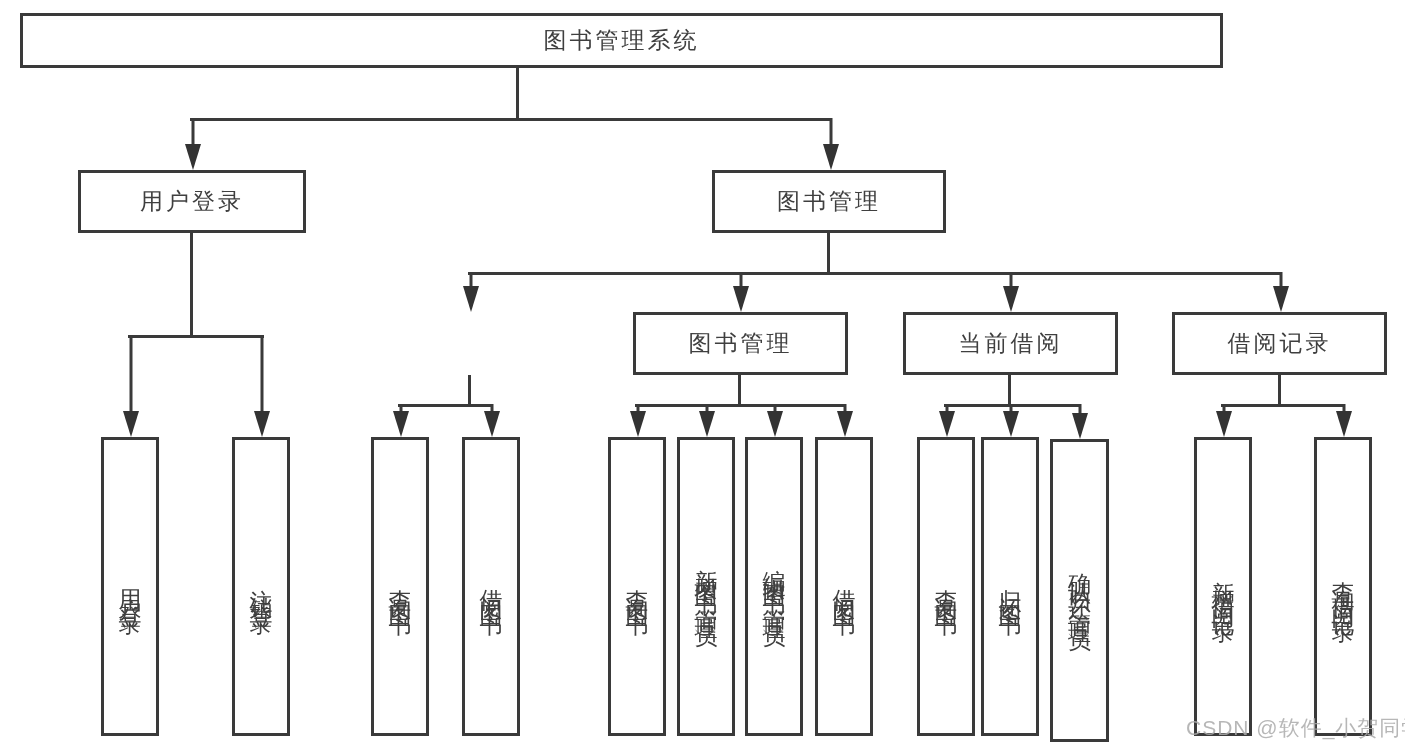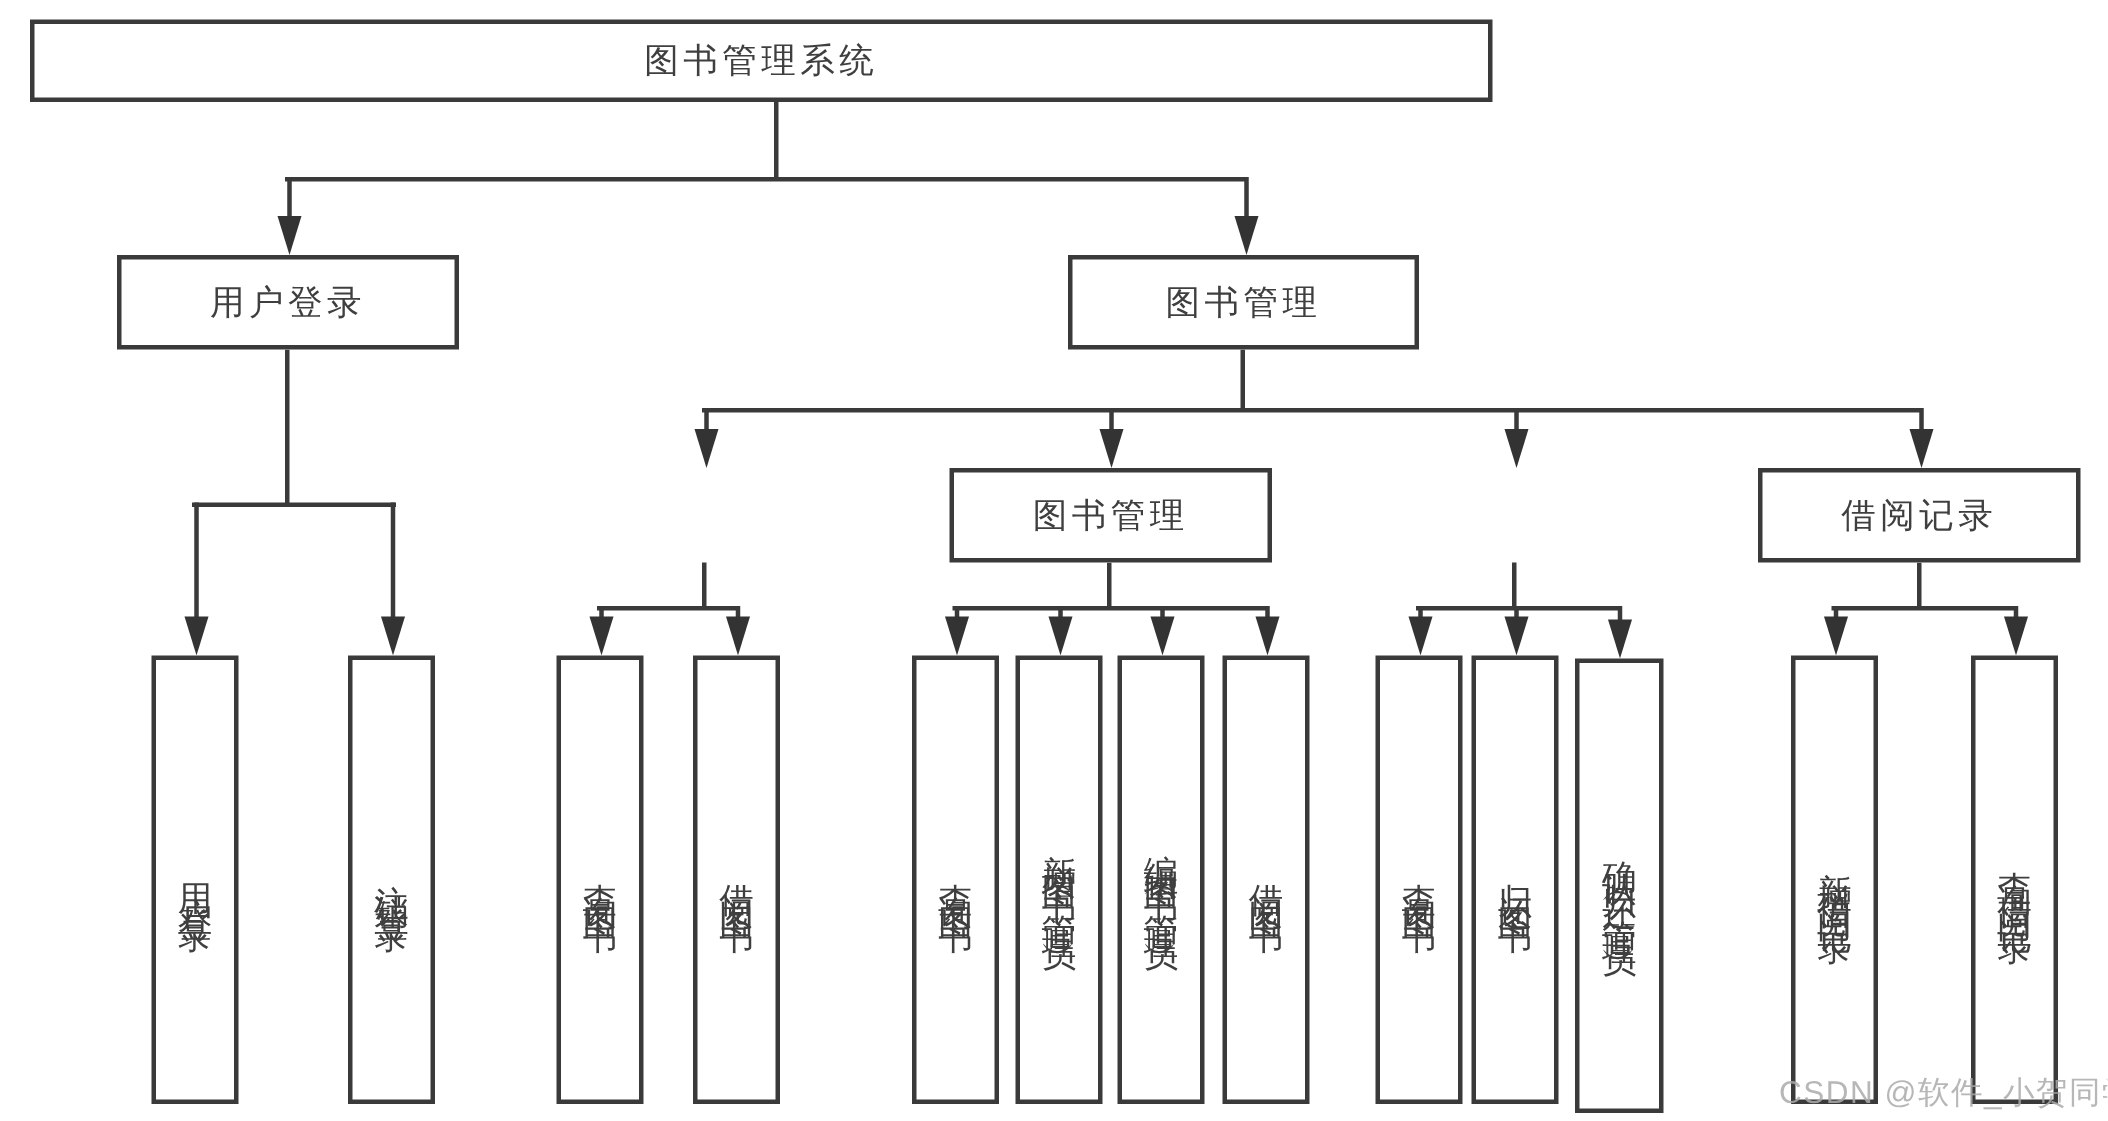--- a/index.html
+++ b/index.html
@@ -77,37 +77,40 @@
     opacity: 0.85;
     z-index: 3;
     white-space: nowrap;
   }
 </style>
 </head>
 <body>
 
 <div class="canvas">
 
-  <div class="box" style="left:20px; top:13px; width:975px; height:55px;">
+  <div class="box" style="left:20px; top:13px; width:1203px; height:55px;">
     <span class="lbl">图书管理系统</span>
   </div>
 
   <div class="box" style="left:78px; top:170px; width:228px; height:63px;">
     <span class="lbl">用户登录</span>
   </div>
 
   <div class="box" style="left:712px; top:170px; width:234px; height:63px;">
     <span class="lbl">图书管理</span>
   </div>
 
 
   <div class="box" style="left:633px; top:312px; width:215px; height:63px;">
     <span class="lbl">图书管理</span>
   </div>
 
+  <div class="box" style="left:903px; top:312px; width:215px; height:63px;">
+    <span class="lbl">当前借阅</span>
+  </div>
 
   <div class="box" style="left:1172px; top:312px; width:215px; height:63px;">
     <span class="lbl">借阅记录</span>
   </div>
 
   <div class="box vert" style="left:101px; top:437px; width:58px; height:299px;">
     <span class="lbl">用户登录</span>
   </div>
 
   <div class="box vert" style="left:232px; top:437px; width:58px; height:299px;">

